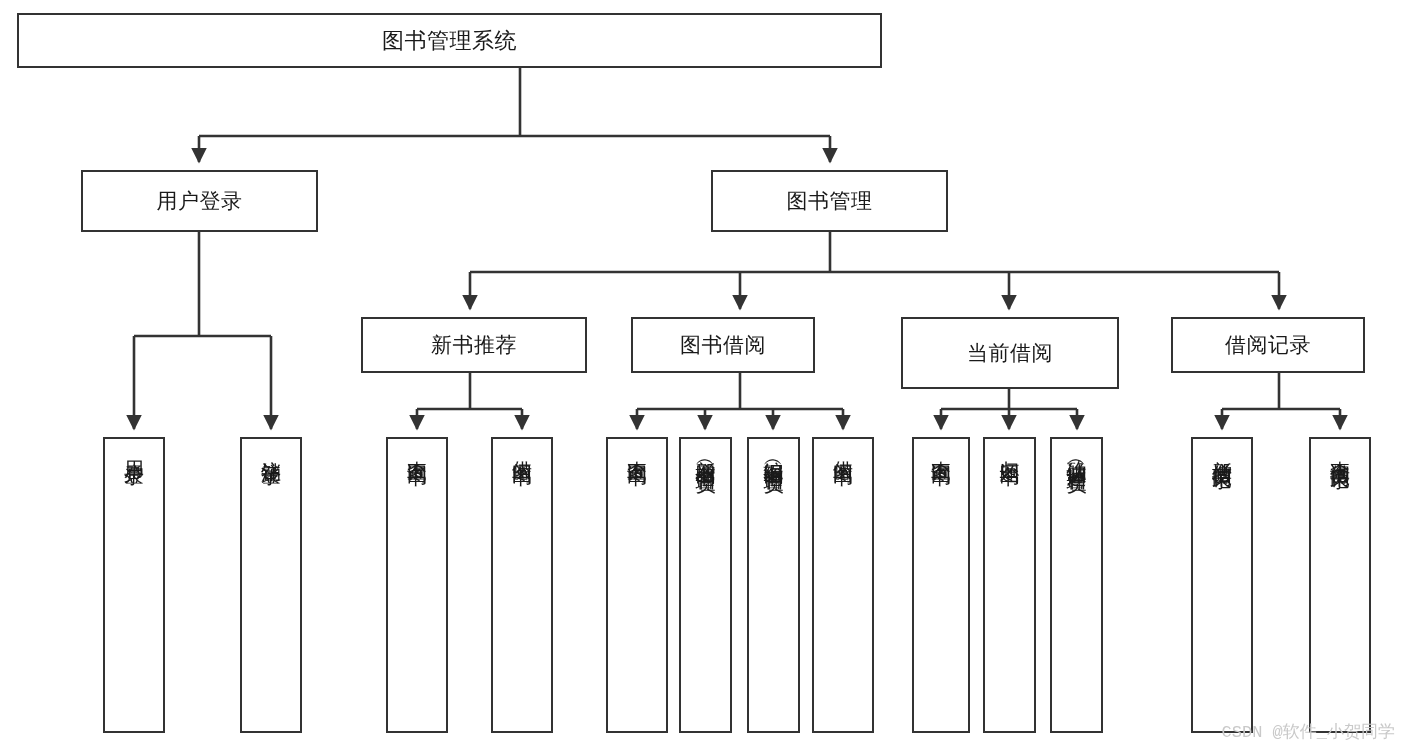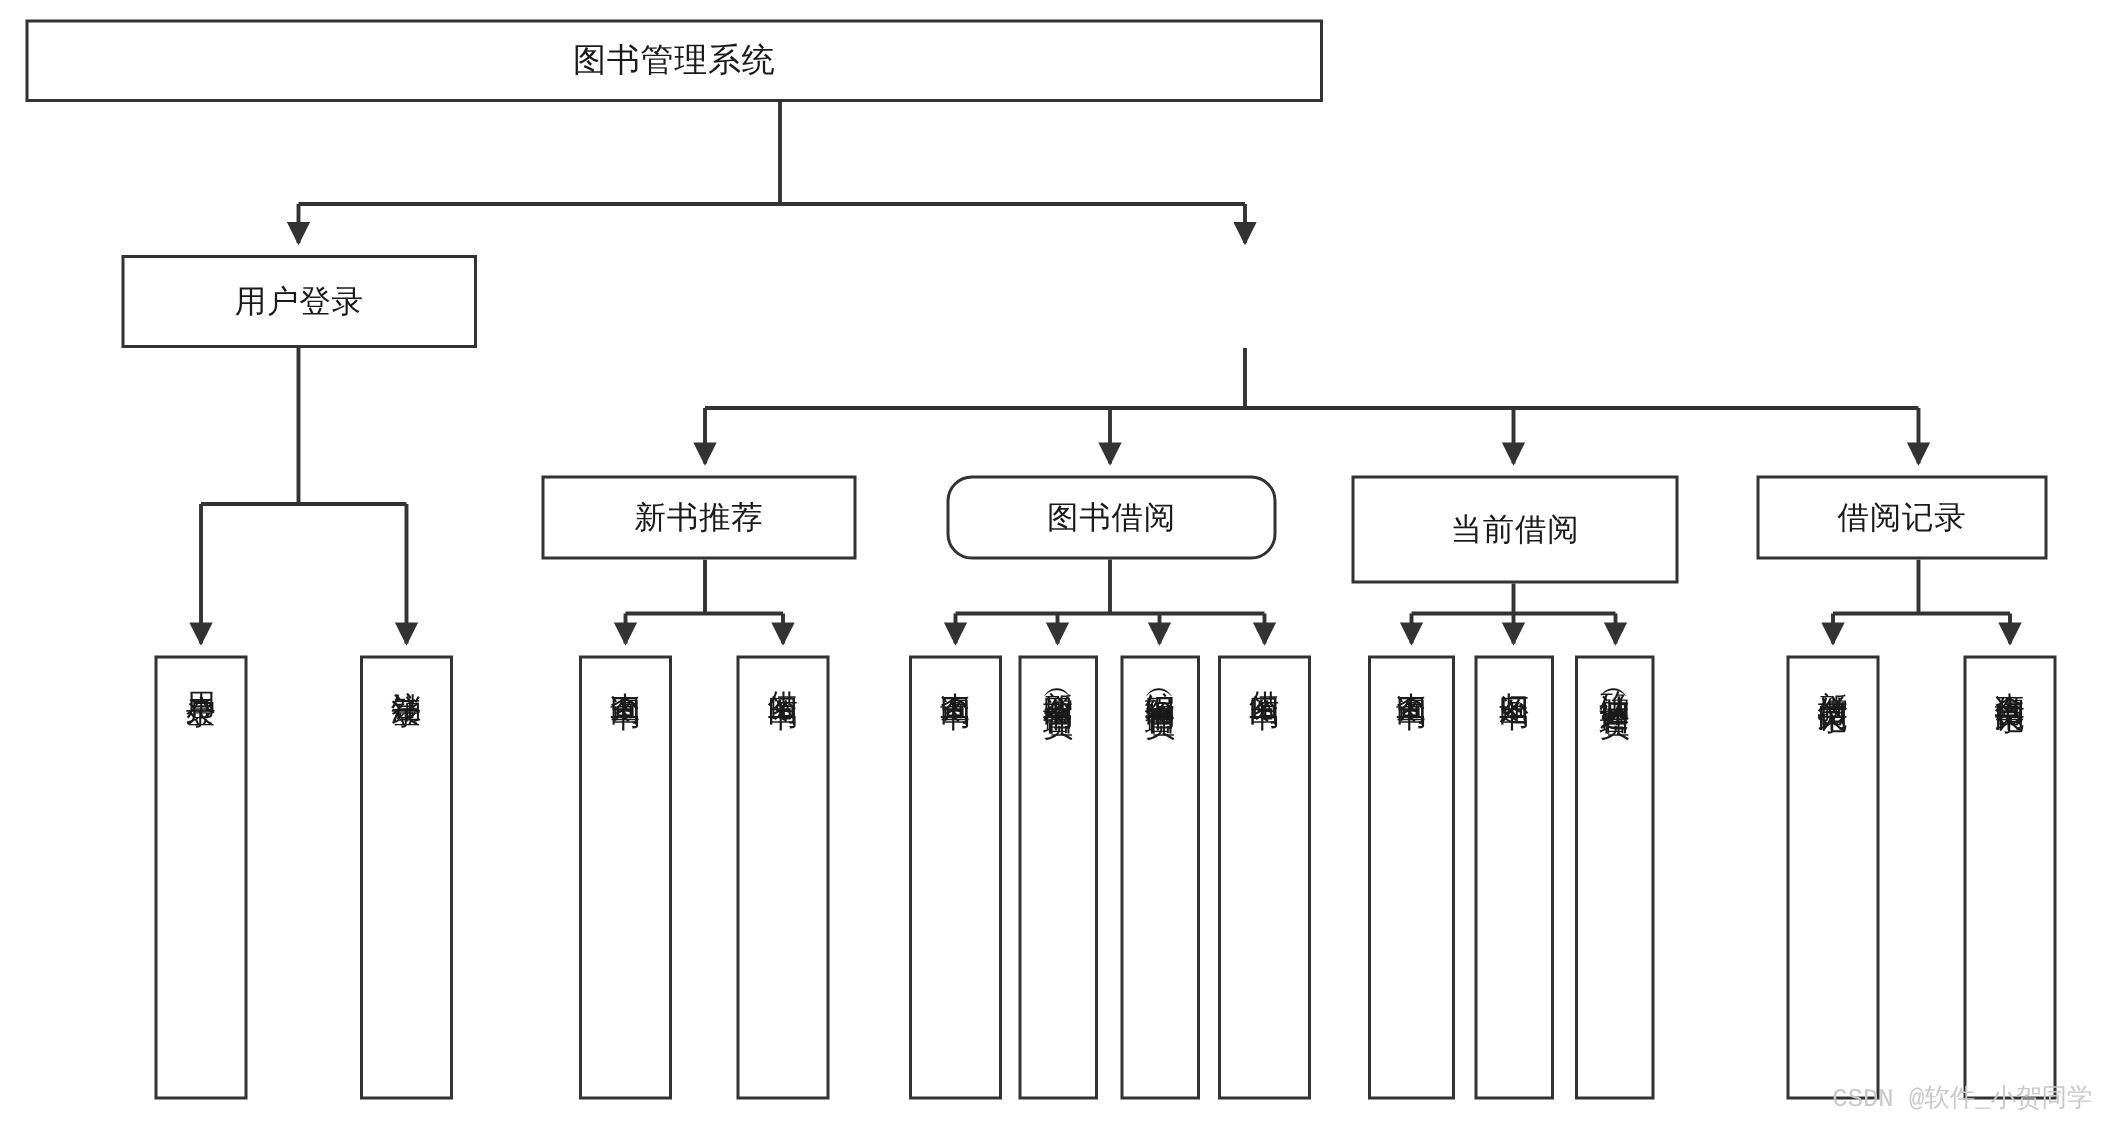--- a/index.html
+++ b/index.html
@@ -135,25 +135,28 @@
     </g>
   </svg>
 
   <div class="node horiz root" style="left:17px; top:13px; width:865px; height:55px;">
     <span class="label">图书管理系统</span>
   </div>
 
   <div class="node horiz" style="left:81px; top:170px; width:237px; height:62px;">
     <span class="label">用户登录</span>
   </div>
-
-  <div class="node horiz" style="left:361px; top:317px; width:210px; height:56px;">
+  <div class="node horiz" style="left:711px; top:170px; width:237px; height:62px;">
+    <span class="label">图书管理</span>
+  </div>
+
+  <div class="node horiz" style="left:361px; top:317px; width:226px; height:56px;">
     <span class="label">新书推荐</span>
   </div>
-  <div class="node horiz" style="left:631px; top:317px; width:220px; height:56px;border-radius:17px;">
+  <div class="node horiz" style="left:631px; top:317px; width:184px; height:56px;">
     <span class="label">图书借阅</span>
   </div>
   <div class="node horiz" style="left:901px; top:317px; width:218px; height:72px;">
     <span class="label">当前借阅</span>
   </div>
   <div class="node horiz" style="left:1171px; top:317px; width:194px; height:56px;">
     <span class="label">借阅记录</span>
   </div>
 
   <div class="node vert" style="left:103px; top:437px; width:62px; height:296px;">

